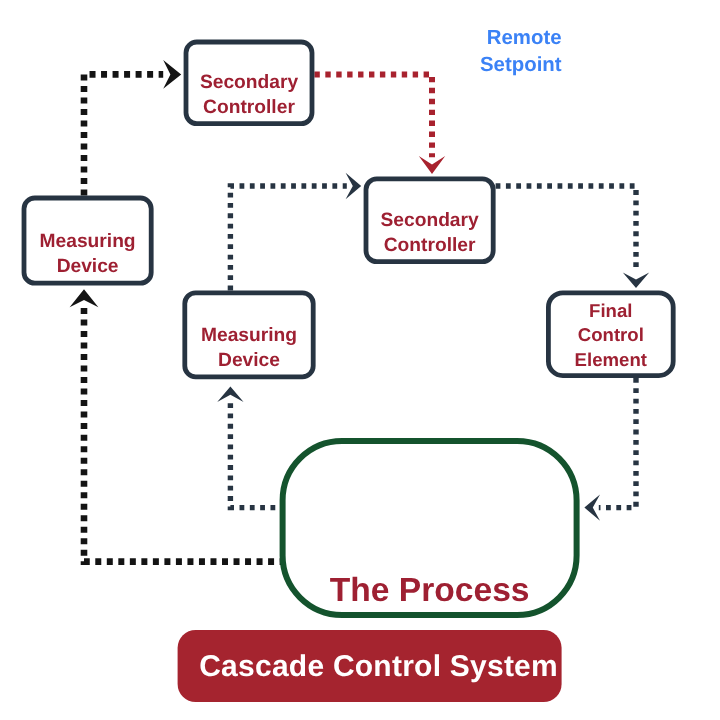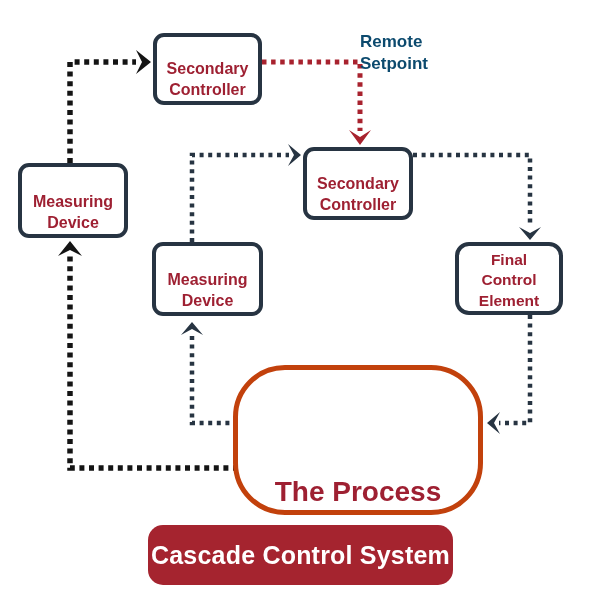--- a/index.html
+++ b/index.html
@@ -36,45 +36,45 @@
 
   #node-sc-top {left:153px; top:33px;  width:109px; height:72px;}
   #node-md-left{left:18px;  top:163px; width:110px; height:75px;}
   #node-sc-mid {left:303px; top:147px; width:110px; height:73px;}
   #node-md-mid {left:152px; top:242px; width:111px; height:74px;}
   #node-fce    {left:455px; top:242px; width:108px; height:73px;border-radius:14px;}
   #node-fce .label{font-size:15.5px;line-height:1.32;}
 
   #node-process{
     left:233px; top:365px; width:250px; height:150px;
-    border:5px solid #c2410c;
+    border:5px solid #14532d;
     border-radius:52px;
     z-index:2;
   }
   #node-process .label{font-size:28px;color:#9e2032;}
 
   #remote-setpoint{
     position:absolute;
-    left:360px; top:31px; width:108px;
+    left:360px; top:21px; width:108px;
     z-index:2;
-    text-align:left;
-    color:#0c4a6e;
+    text-align:right;
+    color:#3b82f6;
     font-weight:bold;
     font-size:17px;
     line-height:1.32;
     white-space:pre-line;
   }
 
   #banner{
     position:absolute;
     left:148px; top:525px; width:305px; height:60px;
     background:#a5242f;
     border-radius:15px;
     z-index:2;
-    display:flex;align-items:center;justify-content:center;
+    display:flex;align-items:center;justify-content:center;padding-left:15px;
   }
   #banner .label{
     color:#ffffff;
     font-weight:bold;
     font-size:25px;
     letter-spacing:0.2px;
   }
 
   .line-black{stroke:#141414;stroke-width:5.5;fill:none;stroke-dasharray:5 4.6;}
   .line-navy {stroke:#273442;stroke-width:4.5;fill:none;stroke-dasharray:4 4.6;}

